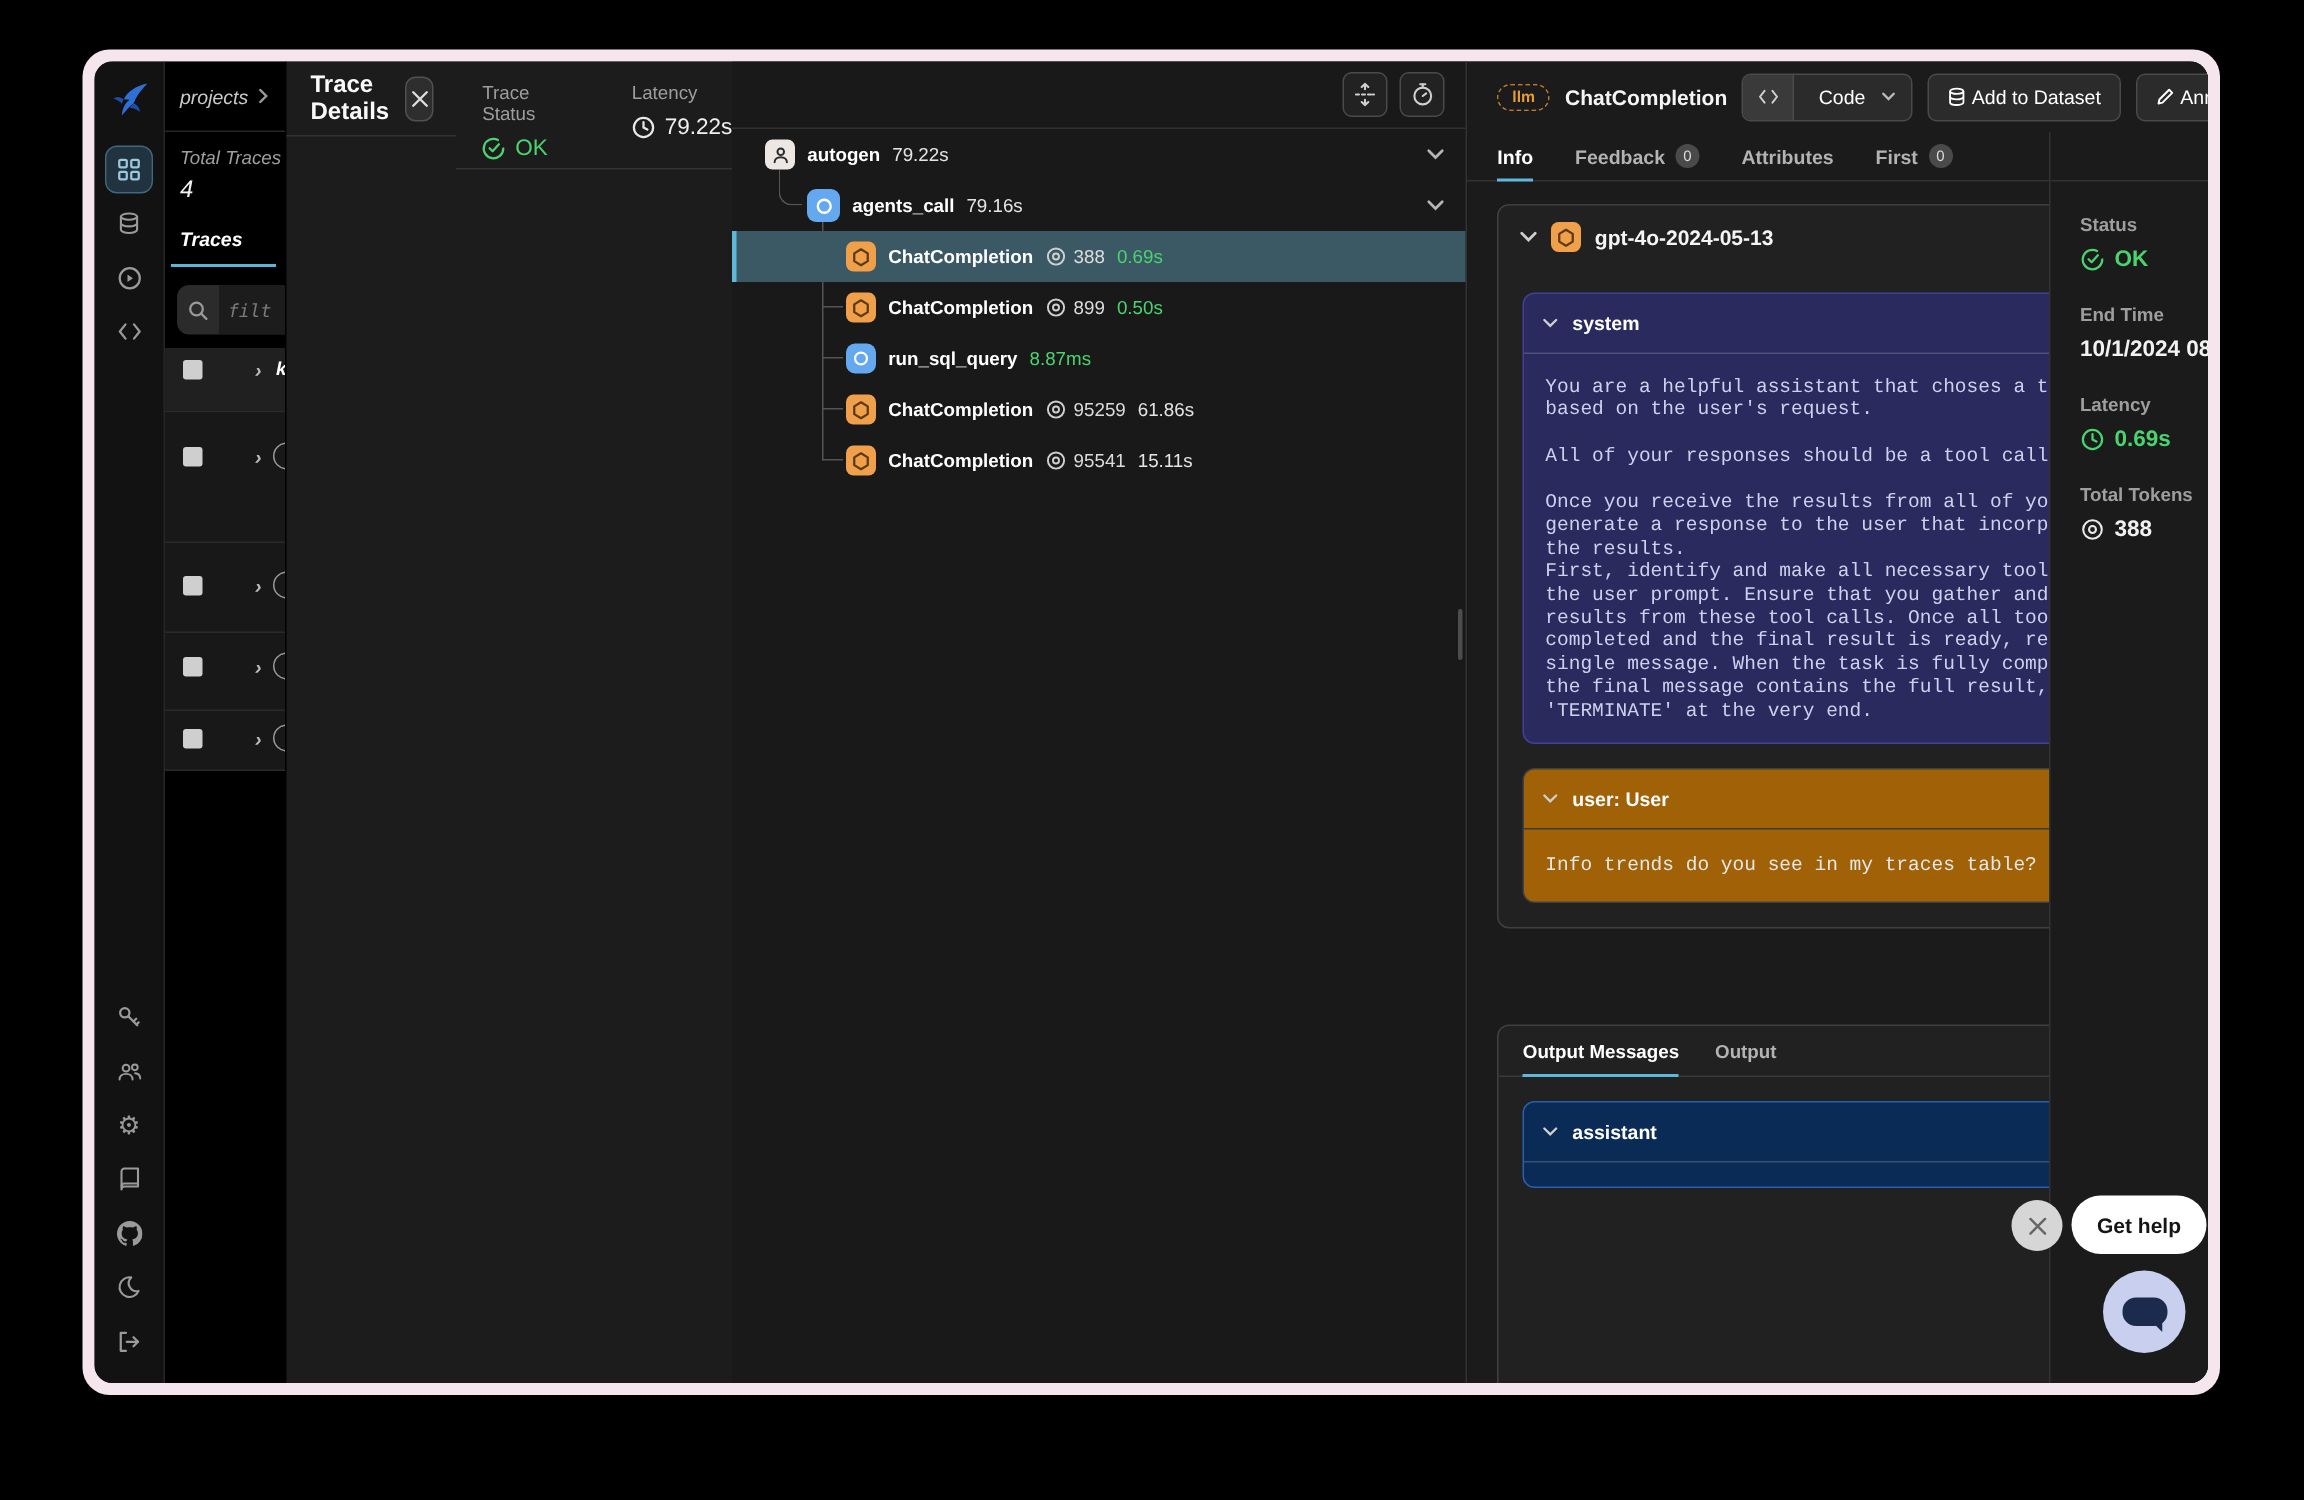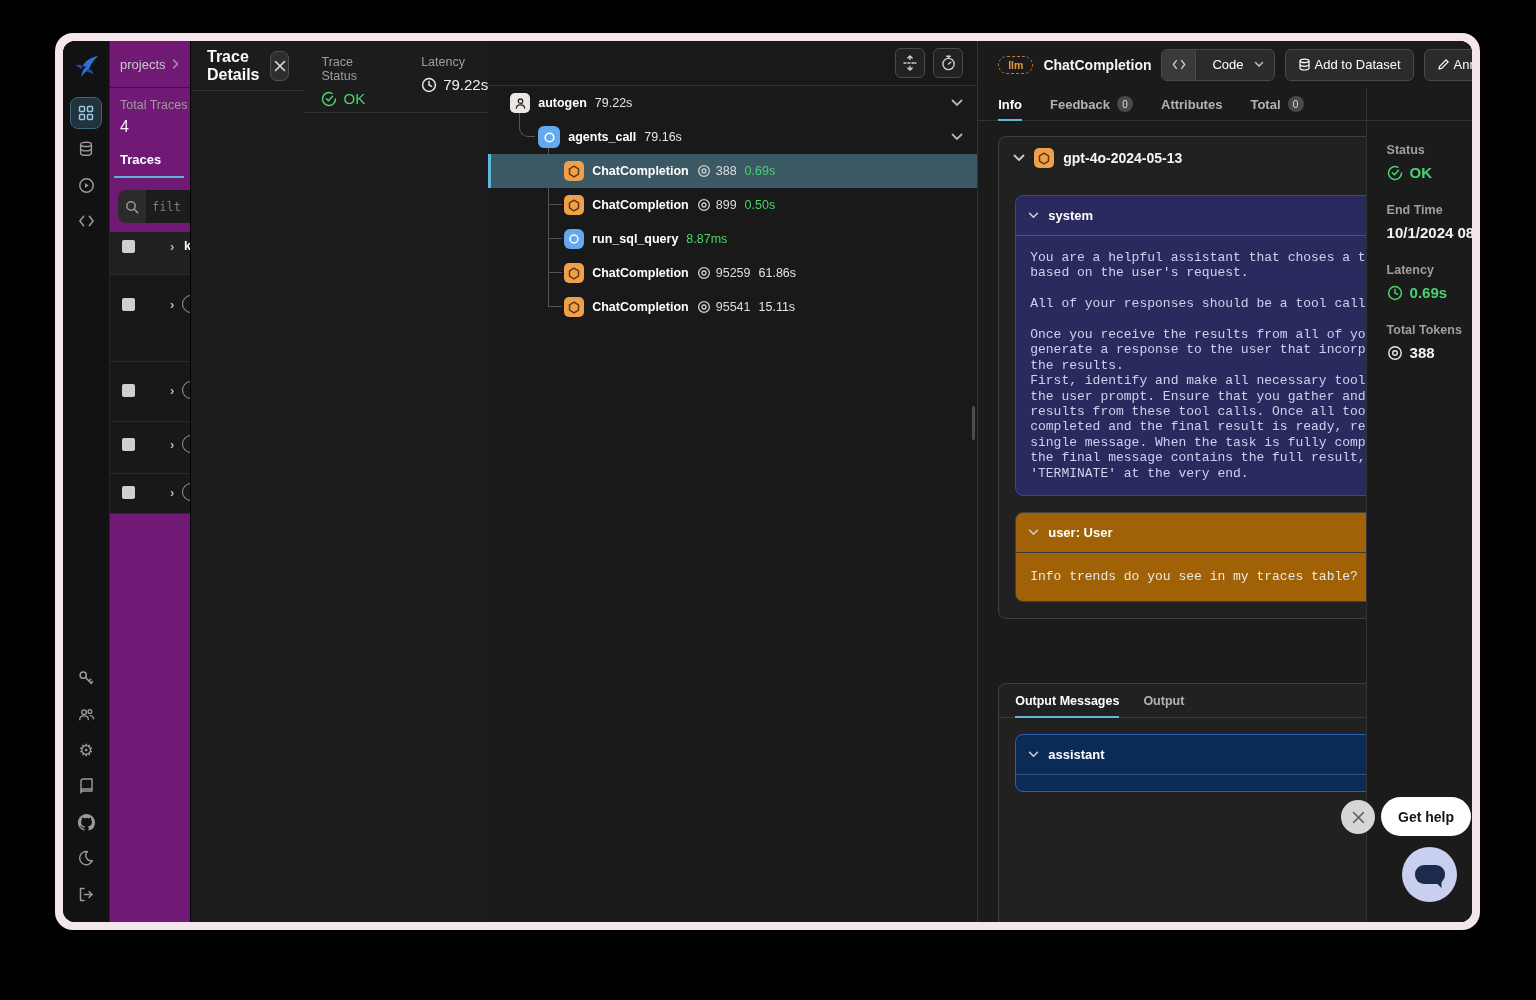--- a/index.html
+++ b/index.html
@@ -16,21 +16,21 @@
     border-right:1px solid #262626; display:flex; flex-direction:column; align-items:center; z-index:3;}
   .rail .logo { margin:12px 0 14px; }
   .rail-ic { width:30px; height:30px; display:flex; align-items:center; justify-content:center;
     margin:3px 0; border-radius:7px; color:#9a9a9a; }
   .rail-ic.active { background:#20333f; outline:1px solid #3f697f; color:#9cc8de; }
   .rail-spacer { flex:1; }
   .rail-bottom { margin-bottom:10px; display:flex; flex-direction:column; align-items:center; }
   .gear-glyph { font-size:17px; line-height:1; color:#9a9a9a; }
 
   
-  .leftpanel { position:absolute; left:47px; top:0; bottom:0; width:80px; background:#701a75; overflow:hidden; z-index:2;}
+  .leftpanel { position:absolute; left:47px; top:0; bottom:0; width:80px; background:#000000; overflow:hidden; z-index:2;font-style:italic;}
   .crumb { height:47px; display:flex; align-items:center; padding-left:10px; gap:6px;
     border-bottom:1px solid #262626; color:#c9c9c9; font-size:13px; white-space:nowrap; }
   .lp-label { color:#9e9e9e; font-size:12.5px; margin:10px 0 0 10px; white-space:nowrap; }
   .lp-value { color:#f2f2f2; font-size:16px; margin:6px 0 0 10px; }
   .lp-tab { color:#fff; font-size:13px; font-weight:bold; margin:16px 0 0 10px; white-space:nowrap;}
   .lp-underline { height:2px; background:#5db4d9; margin:9px 0 0 4px; width:70px; }
   .lp-search { margin:12px 0 0 8px; height:33px; width:90px; background:#2b2b2b; border-radius:8px;
     display:flex; align-items:center; overflow:hidden; }
   .lp-search .sfield { background:#1c1c1c; height:100%; flex:1; display:flex; align-items:center;
     font-family:"DejaVu Sans Mono", monospace; font-size:12px; color:#7c7c7c; padding-left:6px; }
@@ -511,21 +511,21 @@
                     <span>Info</span>
                   </div>
               <div class="tab">
                     <span>Feedback</span>
                     <span class="badge">0</span>
                   </div>
               <div class="tab">
                     <span>Attributes</span>
                   </div>
               <div class="tab">
-                    <span>Total</span>
+                    <span>First</span>
                     <span class="badge">0</span>
                   </div>
             </div>
 
             <div class="scrollarea">
 
               <div class="card card1">
                 <div class="card-h">
                   <svg width="12" height="8" viewBox="0 0 12 8" fill="none" stroke="#cfcfcf" stroke-width="1.8" stroke-linecap="round">
                         <path d="M1.5 1.5 L6 6 L10.5 1.5"></path>

